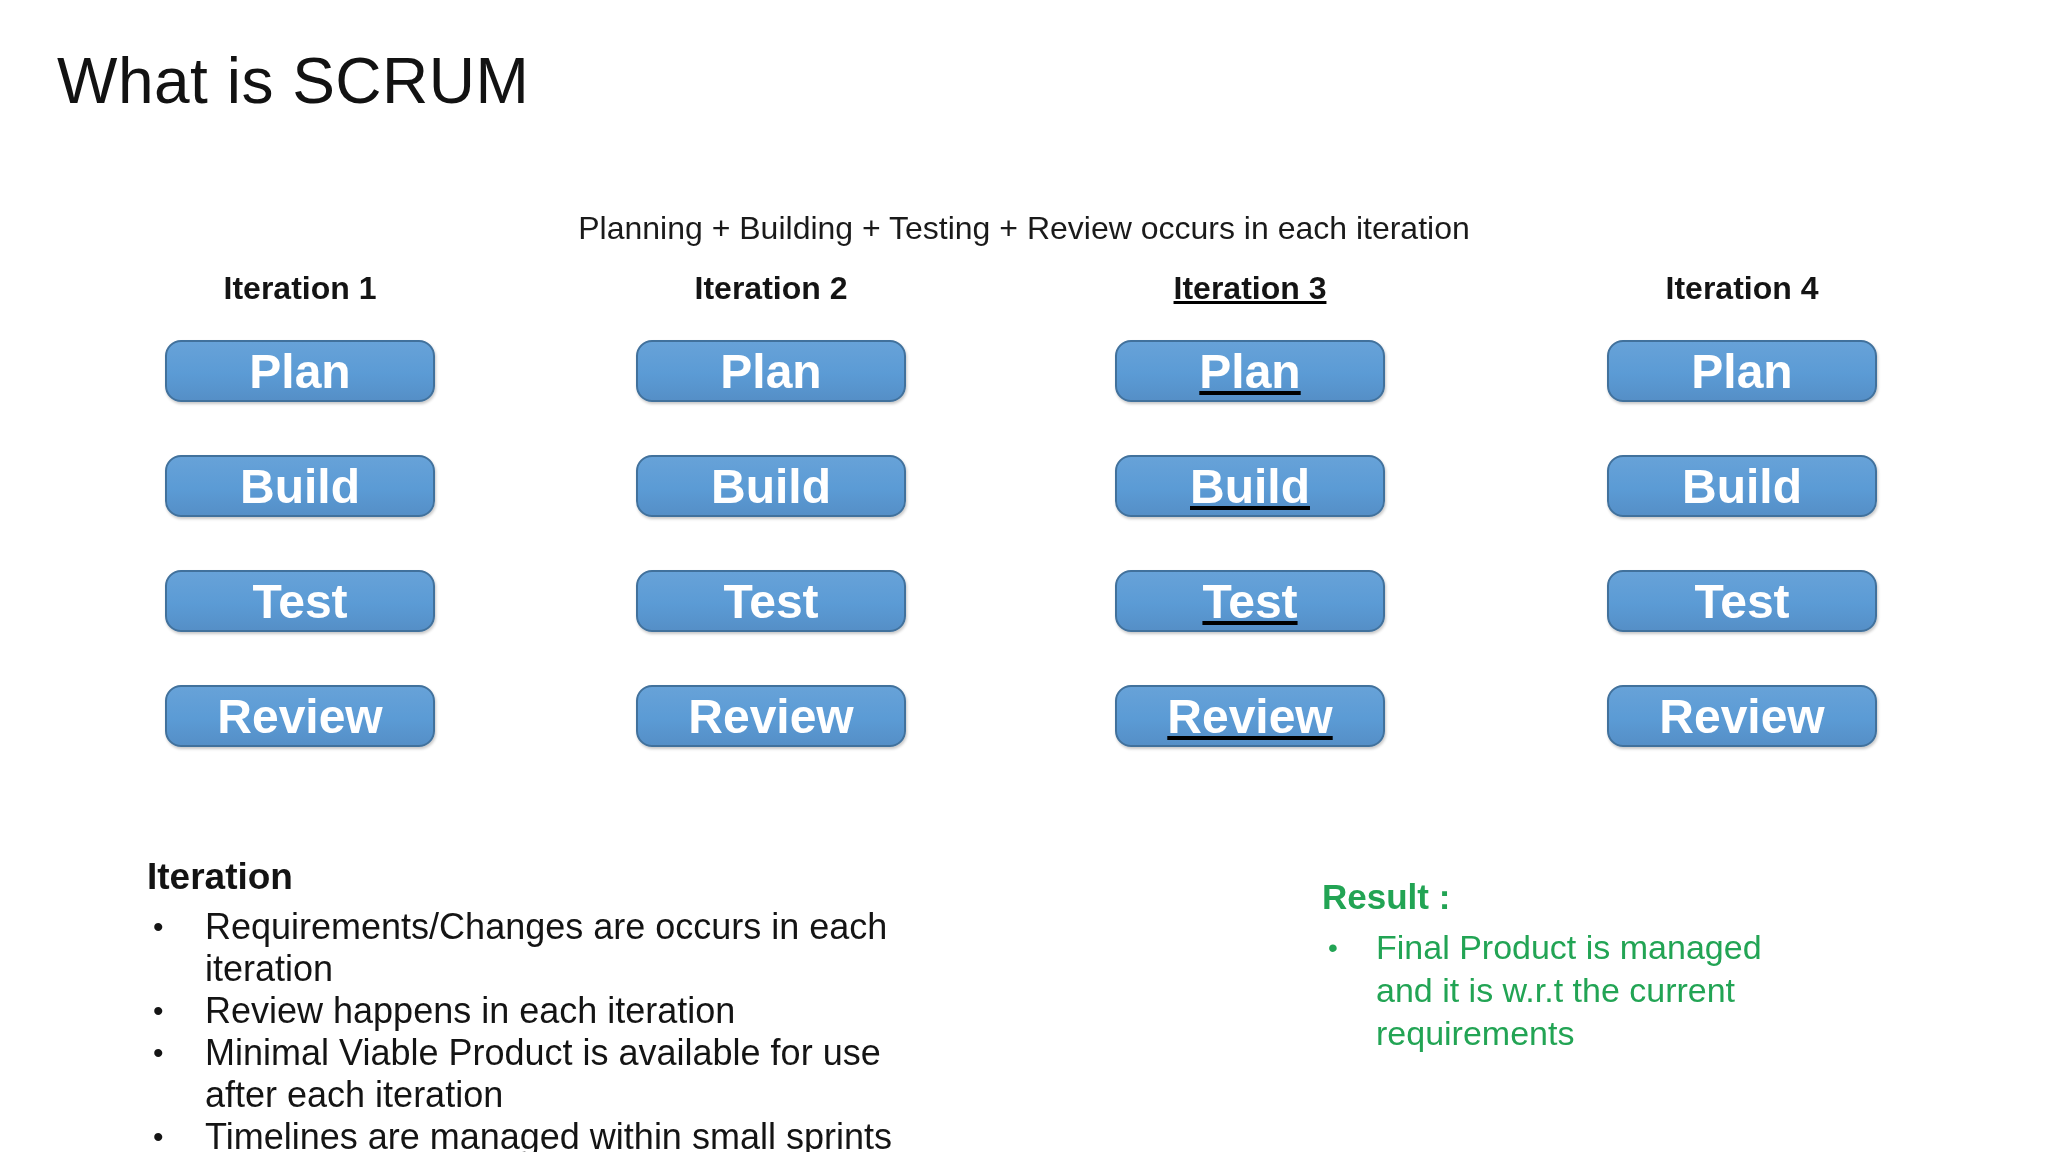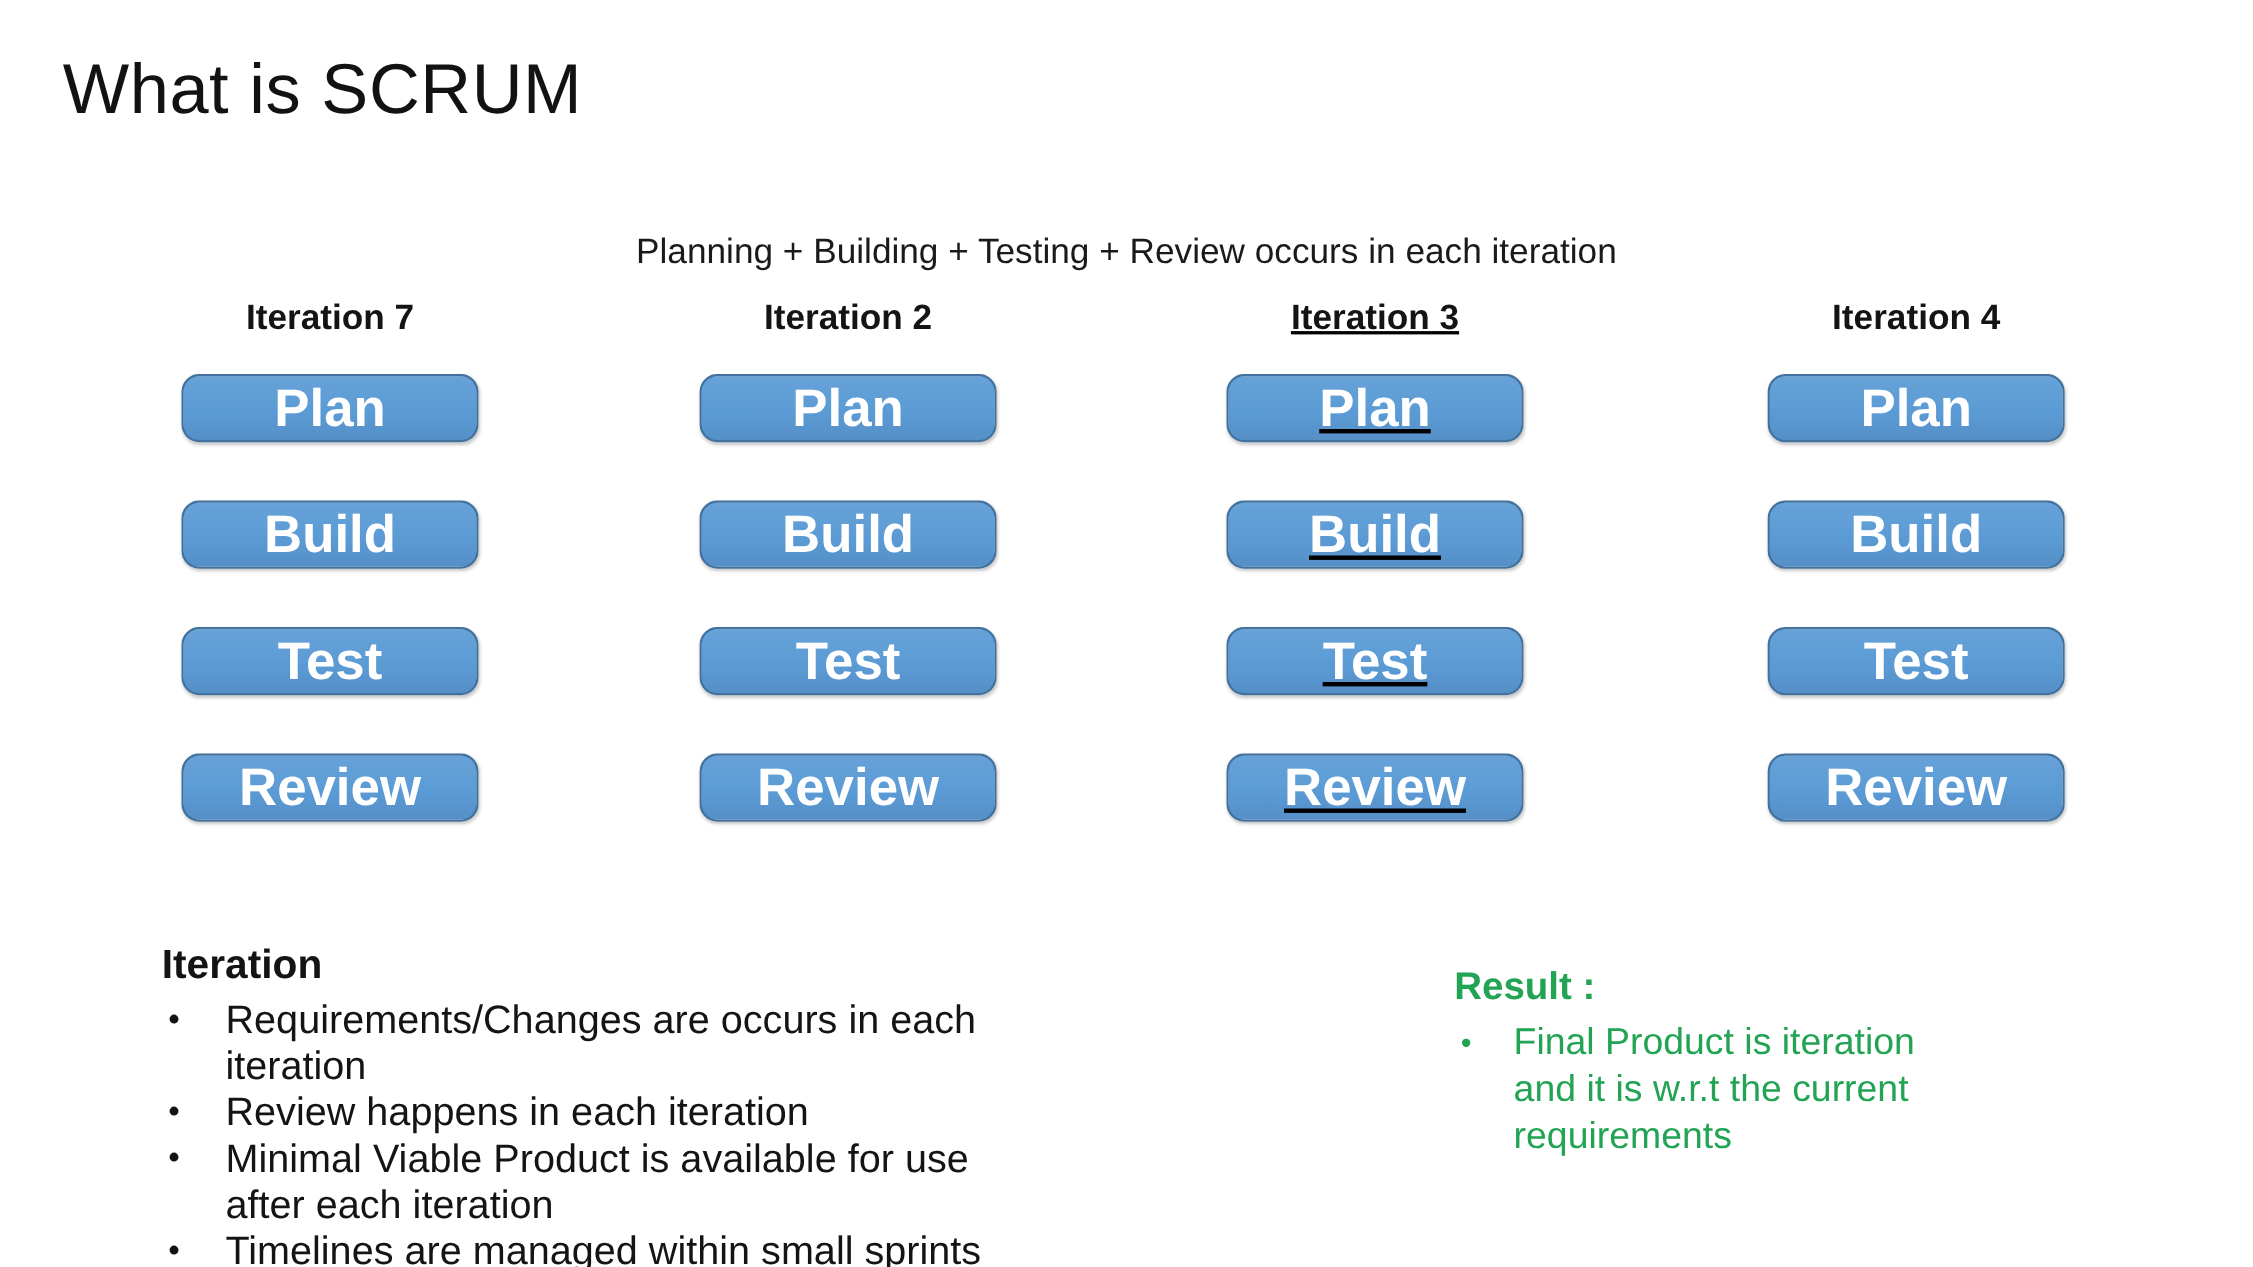--- a/index.html
+++ b/index.html
@@ -119,21 +119,21 @@
 </head>
 <body>
 
 <div class="slide">
 
   <h1 class="slide-title">What is SCRUM</h1>
 
   <div class="subtitle">Planning + Building + Testing + Review occurs in each iteration</div>
 
   <section class="iteration-column col-1">
-    <div class="col-label">Iteration 7</div>
+    <div class="col-label">Iteration 1</div>
     <div class="step-button">Plan</div>
     <div class="step-button">Build</div>
     <div class="step-button">Test</div>
     <div class="step-button">Review</div>
   </section>
 
   <section class="iteration-column col-2">
     <div class="col-label">Iteration 2</div>
     <div class="step-button">Plan</div>
     <div class="step-button">Build</div>
@@ -177,18 +177,18 @@
         <span class="bullet-text">Timelines are managed within small sprints</span>
       </li>
     </ul>
   </section>
 
   <section class="result">
     <h2 class="result-heading">Result :</h2>
     <ul class="bullet-list">
       <li class="bullet-item">
         <span class="dot">•</span>
-        <span class="bullet-text">Final Product is iteration and it is w.r.t the current requirements</span>
+        <span class="bullet-text">Final Product is managed and it is w.r.t the current requirements</span>
       </li>
     </ul>
   </section>
 
 </div>
 
 </body></html>

